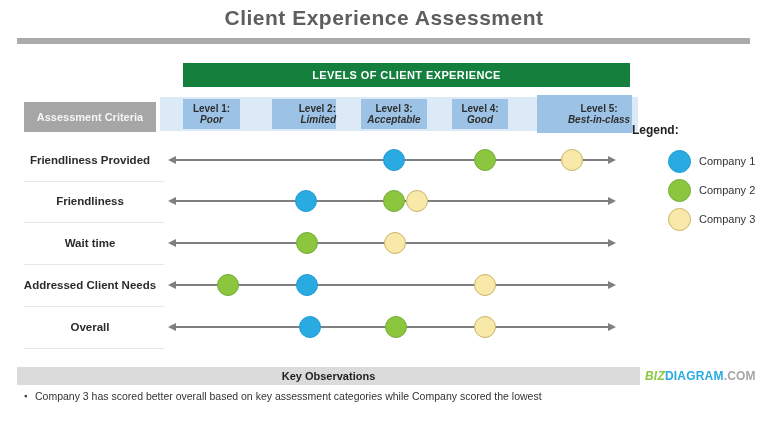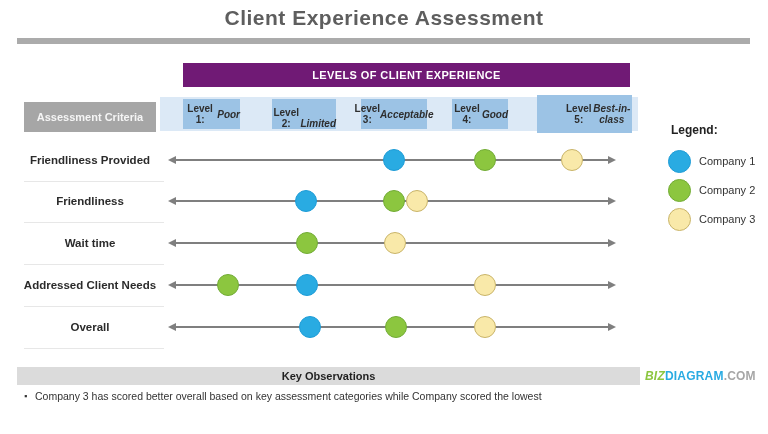--- a/index.html
+++ b/index.html
@@ -6,48 +6,48 @@
   .slide{
     position:relative;width:768px;height:434px;background:#ffffff;overflow:hidden;
     font-family:"Liberation Sans", sans-serif;
   }
   .page-title{
     position:absolute;top:6px;left:0;width:768px;text-align:center;
     font-size:21px;font-weight:bold;color:#5e5e5e;letter-spacing:0.5px;margin:0;
   }
   .title-rule{position:absolute;left:17px;top:38px;width:733px;height:6px;background:#ABABAB;}
   .green-bar{
-    position:absolute;left:183px;top:63px;width:447px;height:24px;background:#701a75;
+    position:absolute;left:183px;top:63px;width:447px;height:24px;background:#15803d;
     color:#ffffff;font-size:11px;font-weight:bold;letter-spacing:0.4px;
     display:flex;align-items:center;justify-content:center;
   }
   .criteria-box{
     position:absolute;left:24px;top:102px;width:132px;height:30px;background:#A6A6A6;
     color:#F5F5F5;font-size:11px;font-weight:bold;
     display:flex;align-items:center;justify-content:center;
   }
   .level-strip{position:absolute;left:160px;top:97px;width:478px;height:34px;background:#DCE9F6;}
   .level-box{
     position:absolute;background:#9CC3E5;color:#2e2e2e;
-    display:flex;flex-direction:row;align-items:center;justify-content:center;
+    display:flex;flex-direction:column;align-items:center;justify-content:center;
     font-size:10px;font-weight:bold;text-align:center;line-height:11px;
   }
   .level-box .lv-sub{font-style:italic;}
   .row-label{
     position:absolute;left:18px;width:144px;
     display:flex;align-items:center;justify-content:center;text-align:center;
     font-size:11.5px;font-weight:bold;color:#2b2b2b;line-height:13px;
   }
   .row-sep{position:absolute;left:24px;width:140px;height:1px;background:#E7E7E7;}
   .arrow-line{position:absolute;left:175px;width:433px;height:2px;background:#7F7F7F;}
   .arrow-head{position:absolute;width:0;height:0;border-top:4px solid transparent;border-bottom:4px solid transparent;}
   .arrow-head.left{border-right:8px solid #7F7F7F;}
   .arrow-head.right{border-left:8px solid #7F7F7F;}
   .dot{position:absolute;width:20px;height:20px;border-radius:50%;border:1px solid;}
-  .legend-title{position:absolute;left:671px;top:123px;font-size:12px;font-weight:bold;color:#222;}
+  .legend-title{position:absolute;left:632px;top:123px;font-size:12px;font-weight:bold;color:#222;}
   .legend-dot{position:absolute;width:21px;height:21px;border-radius:50%;border:1px solid;}
   .legend-label{position:absolute;font-size:11px;color:#333;}
   .footer-bar{
     position:absolute;left:17px;top:367px;width:623px;height:18px;background:#DBDBDB;
     display:flex;align-items:center;justify-content:center;
     font-size:11px;font-weight:bold;color:#1f1f1f;
   }
   .logo{position:absolute;left:645px;top:369px;width:112px;text-align:left;font-size:12px;font-weight:bold;letter-spacing:0.2px;white-space:nowrap;}
   .bullets{position:absolute;left:24px;top:388px;margin:0;padding:0;list-style:none;width:620px;}
   .bullets li{font-size:10.5px;color:#333;line-height:16px;}

